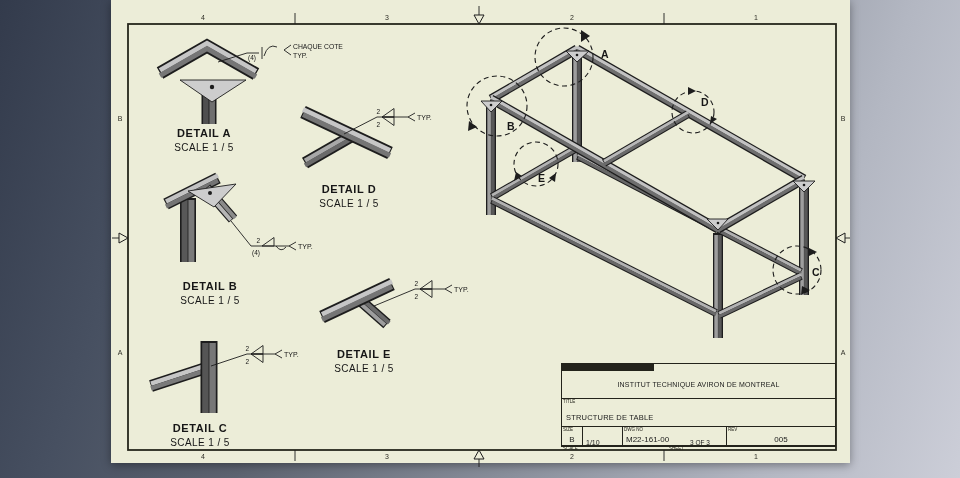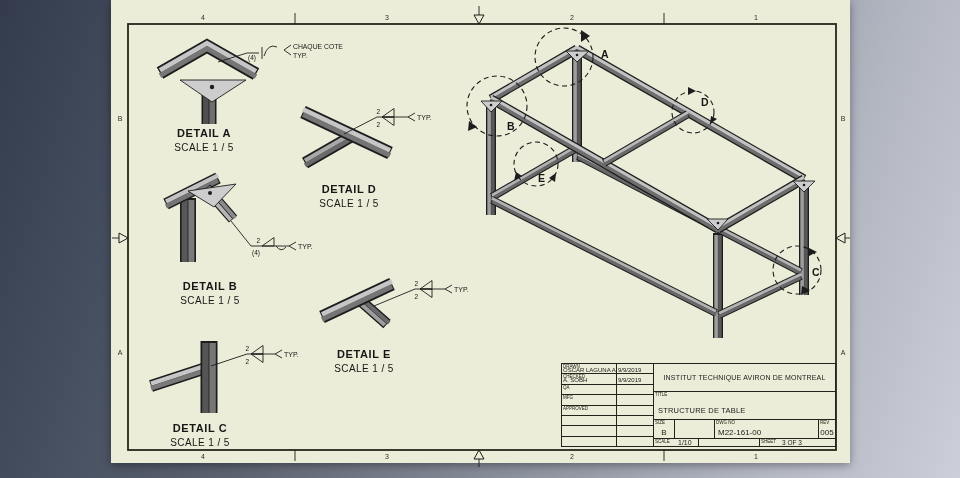--- a/index.html
+++ b/index.html
@@ -9,21 +9,21 @@
     font-family:"Liberation Sans",sans-serif;color:#1b1b1b;
   }
   #canvas{position:relative;width:960px;height:478px;}
   #sheet{
     position:absolute;left:111px;top:0;width:739px;height:463px;
     background:#ecedd8;box-shadow:0 2px 9px rgba(0,0,0,.38);
   }
   #overlay{position:absolute;left:0;top:0;z-index:3;}
 
   
-  .tb{position:absolute;left:561px;top:363px;width:275px;height:84px;border:1.4px solid #23231b;z-index:2;box-sizing:border-box;display:flex;}
+  .tb{position:absolute;left:561px;top:363px;width:275px;height:84px;border:1.4px solid #23231b;z-index:2;box-sizing:border-box;display:flex;flex-direction:column;}
   .tb-left{width:92px;border-right:1.2px solid #23231b;display:flex;flex-direction:column;box-sizing:border-box;}
   .tb-row{flex:1;display:flex;box-sizing:border-box;border-bottom:1px solid #23231b;}
   .tb-row:last-child{border-bottom:none;}
   .tb-namecell{width:54px;border-right:1px solid #23231b;position:relative;overflow:hidden;}
   .tb-date{flex:1;position:relative;overflow:hidden;}
   .micro{position:absolute;top:0;left:1px;font-size:4.5px;line-height:5px;letter-spacing:0;color:#23231b;white-space:nowrap;}
   .cellval{position:absolute;left:1px;bottom:0;font-size:6px;line-height:6.5px;white-space:nowrap;}
   .tb-right{flex:1;display:flex;flex-direction:column;box-sizing:border-box;}
   .tb-company{height:28px;border-bottom:1px solid #23231b;display:flex;align-items:center;justify-content:center;font-size:7px;letter-spacing:.2px;text-align:center;box-sizing:border-box;}
   .tb-titlearea{height:28px;border-bottom:1px solid #23231b;position:relative;box-sizing:border-box;}

